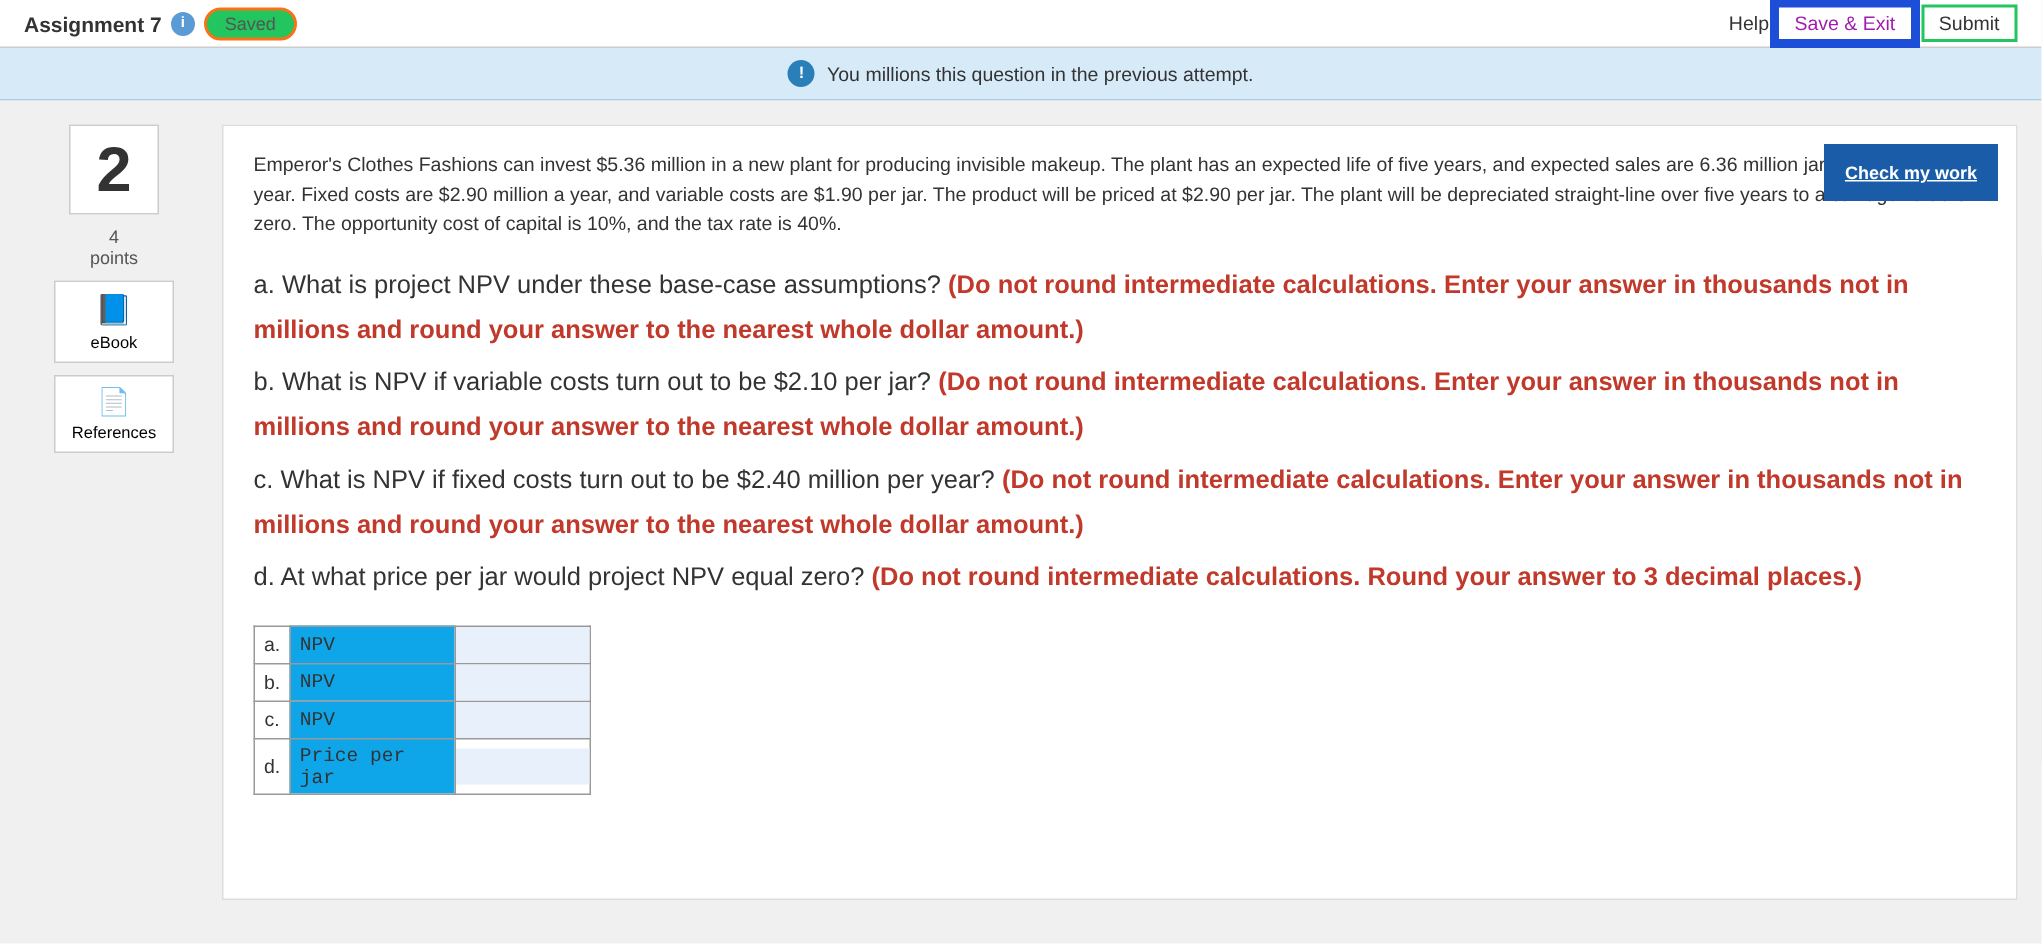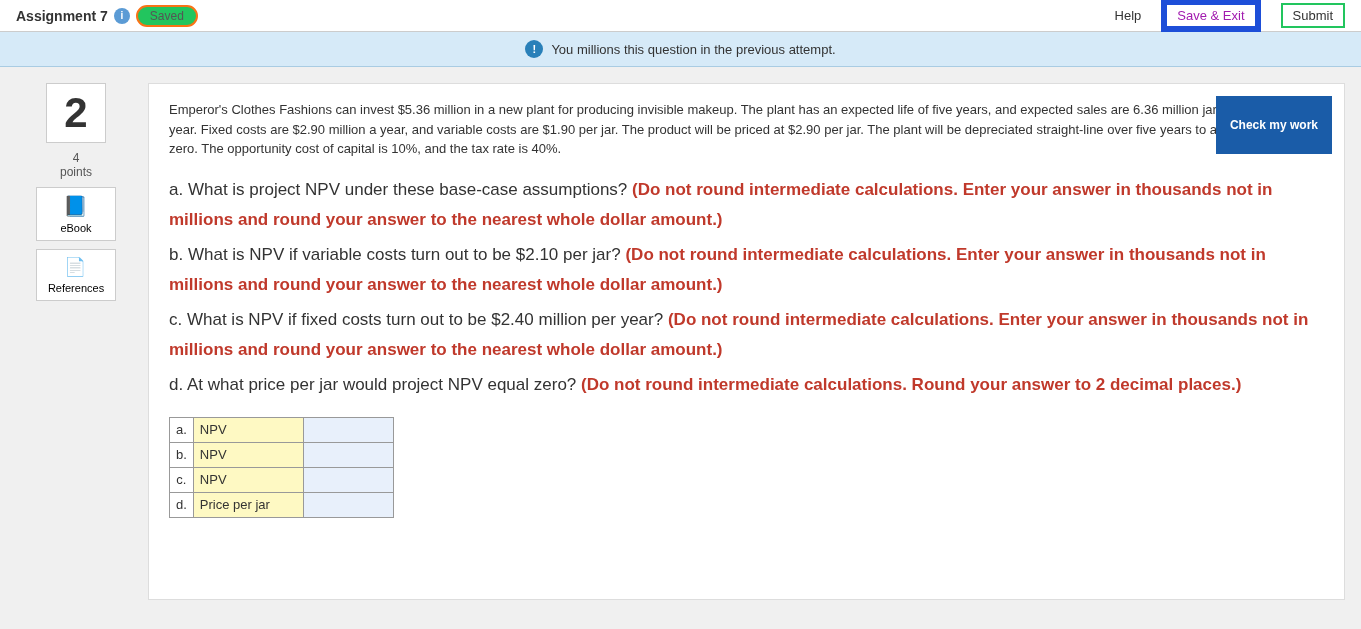--- a/index.html
+++ b/index.html
@@ -42,21 +42,21 @@
       background: #22c55e;
       border: 2px solid #f97316;
       border-radius: 12px;
       padding: 2px 12px;
       font-size: 12px;
       color: #555;
     }
     .header-right {
       display: flex;
       align-items: center;
-      gap: 20px;
+      gap: 1px;
     }
     .header-link {
       color: #333;
       text-decoration: none;
       font-size: 13px;
       cursor: pointer;
     }
     .btn-save-exit {
       background: #fff;
       border: 6px solid #1d4ed8;
@@ -176,24 +176,25 @@
       position: relative;
       min-height: 400px;
     }
     .check-my-work-btn {
       position: absolute;
       top: 12px;
       right: 12px;
       background: #1a5ca8;
       color: #fff;
       border: none;
-      padding: 22px 14px;
+      padding: 12px 14px;
       cursor: pointer;
       font-size: 12px;
       font-weight: bold;
+      text-decoration: underline;
     }
     .question-text {
       font-size: 13px;
       line-height: 1.5;
       color: #333;
       margin-bottom: 16px;
     }
     .sub-questions {
       font-size: 17px;
       line-height: 1.8;
@@ -218,22 +219,23 @@
       padding: 3px 6px;
       font-size: 13px;
     }
     .answer-table .label-cell {
       width: 16px;
       text-align: center;
       color: #333;
     }
     .answer-table .name-cell {
       width: 110px;
-      background: #fef9c3;
-      color: #333;
+      background: #0ea5e9;
+      color: #333;
+      font-family: Liberation Mono, monospace;
     }
     .answer-table .input-cell {
       width: 90px;
       padding: 0;
     }
     .answer-table input {
       width: 100%;
       border: none;
       outline: none;
       padding: 3px 6px;
@@ -298,21 +300,21 @@
         <span class="bold-red">(Do not round intermediate calculations. Enter your answer in thousands not in millions and round your answer to the nearest whole dollar amount.)</span>
       </p>
       <p>
         <span>c.</span>
         <span>What is NPV if fixed costs turn out to be $2.40 million per year?</span>
         <span class="bold-red">(Do not round intermediate calculations. Enter your answer in thousands not in millions and round your answer to the nearest whole dollar amount.)</span>
       </p>
       <p>
         <span>d.</span>
         <span>At what price per jar would project NPV equal zero?</span>
-        <span class="bold-red">(Do not round intermediate calculations. Round your answer to 2 decimal places.)</span>
+        <span class="bold-red">(Do not round intermediate calculations. Round your answer to 3 decimal places.)</span>
       </p>
     </div>
 
     <table class="answer-table">
       <tbody id="answer-rows">
           <tr>
             <td class="label-cell">a.</td>
             <td class="name-cell">NPV</td>
             <td class="input-cell"><input type="text" style=""></td>
           </tr>

